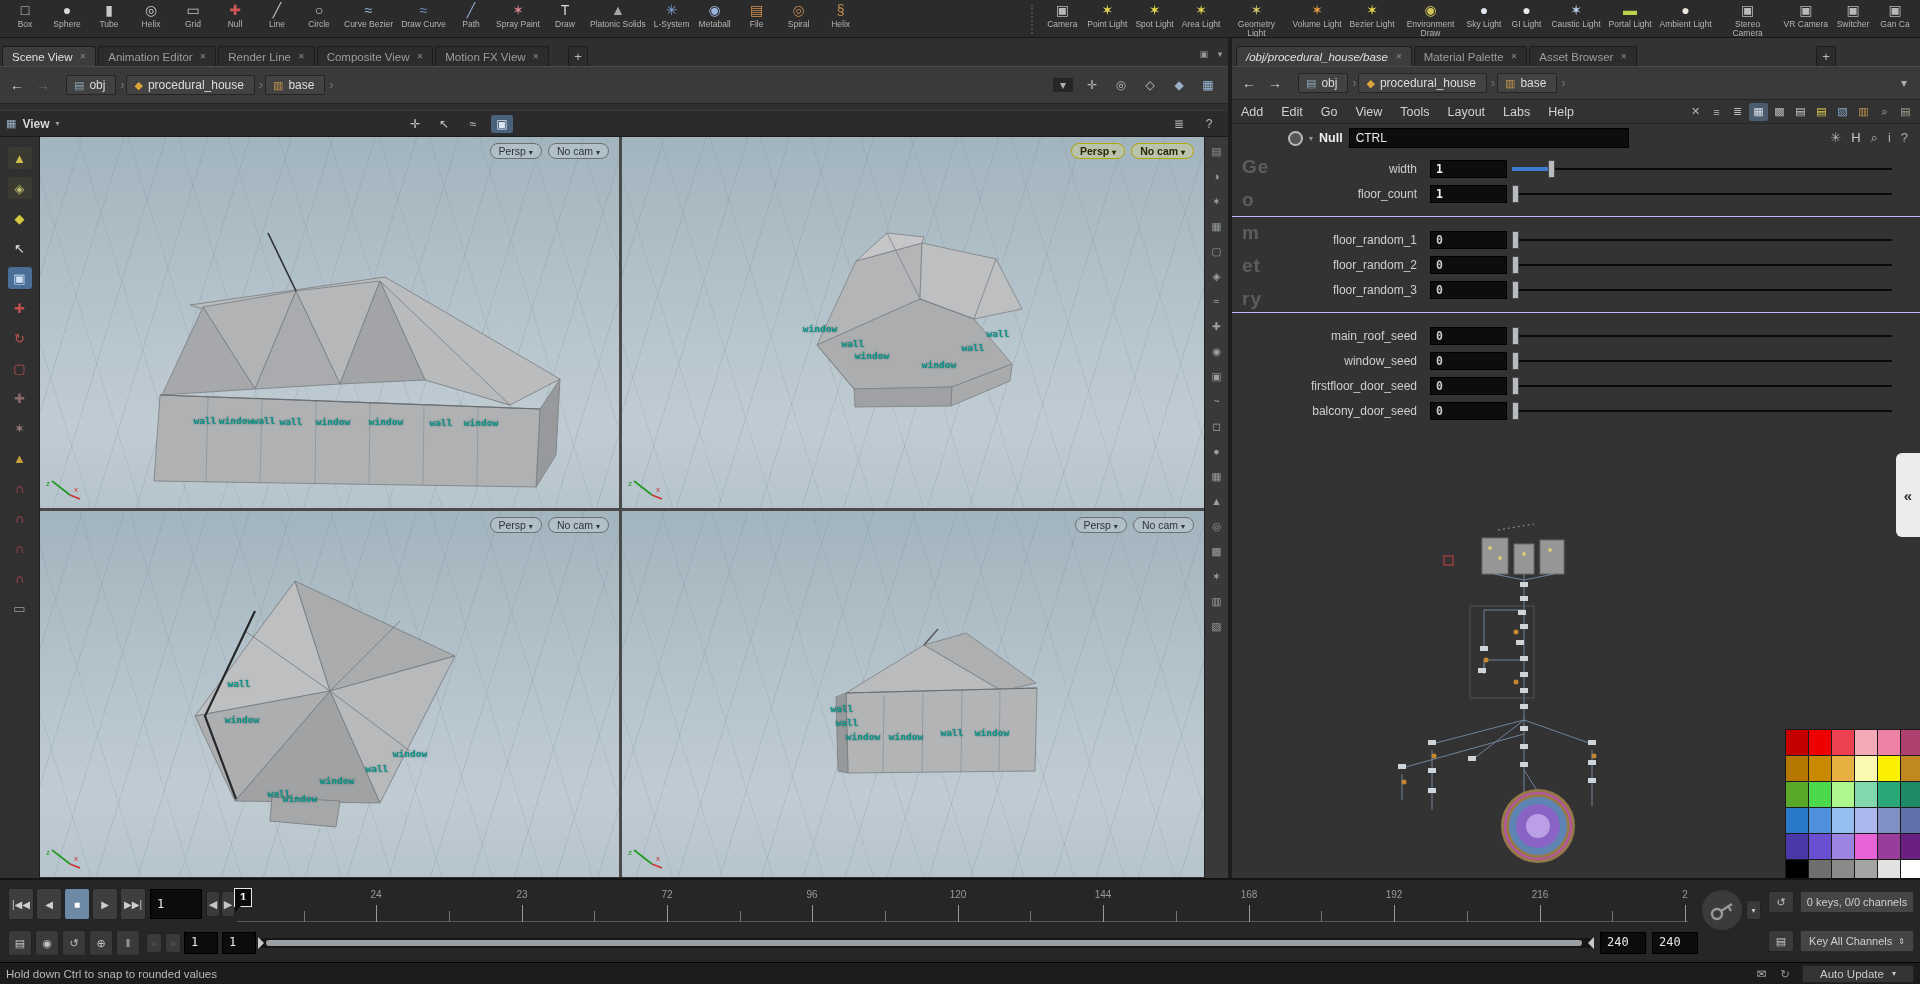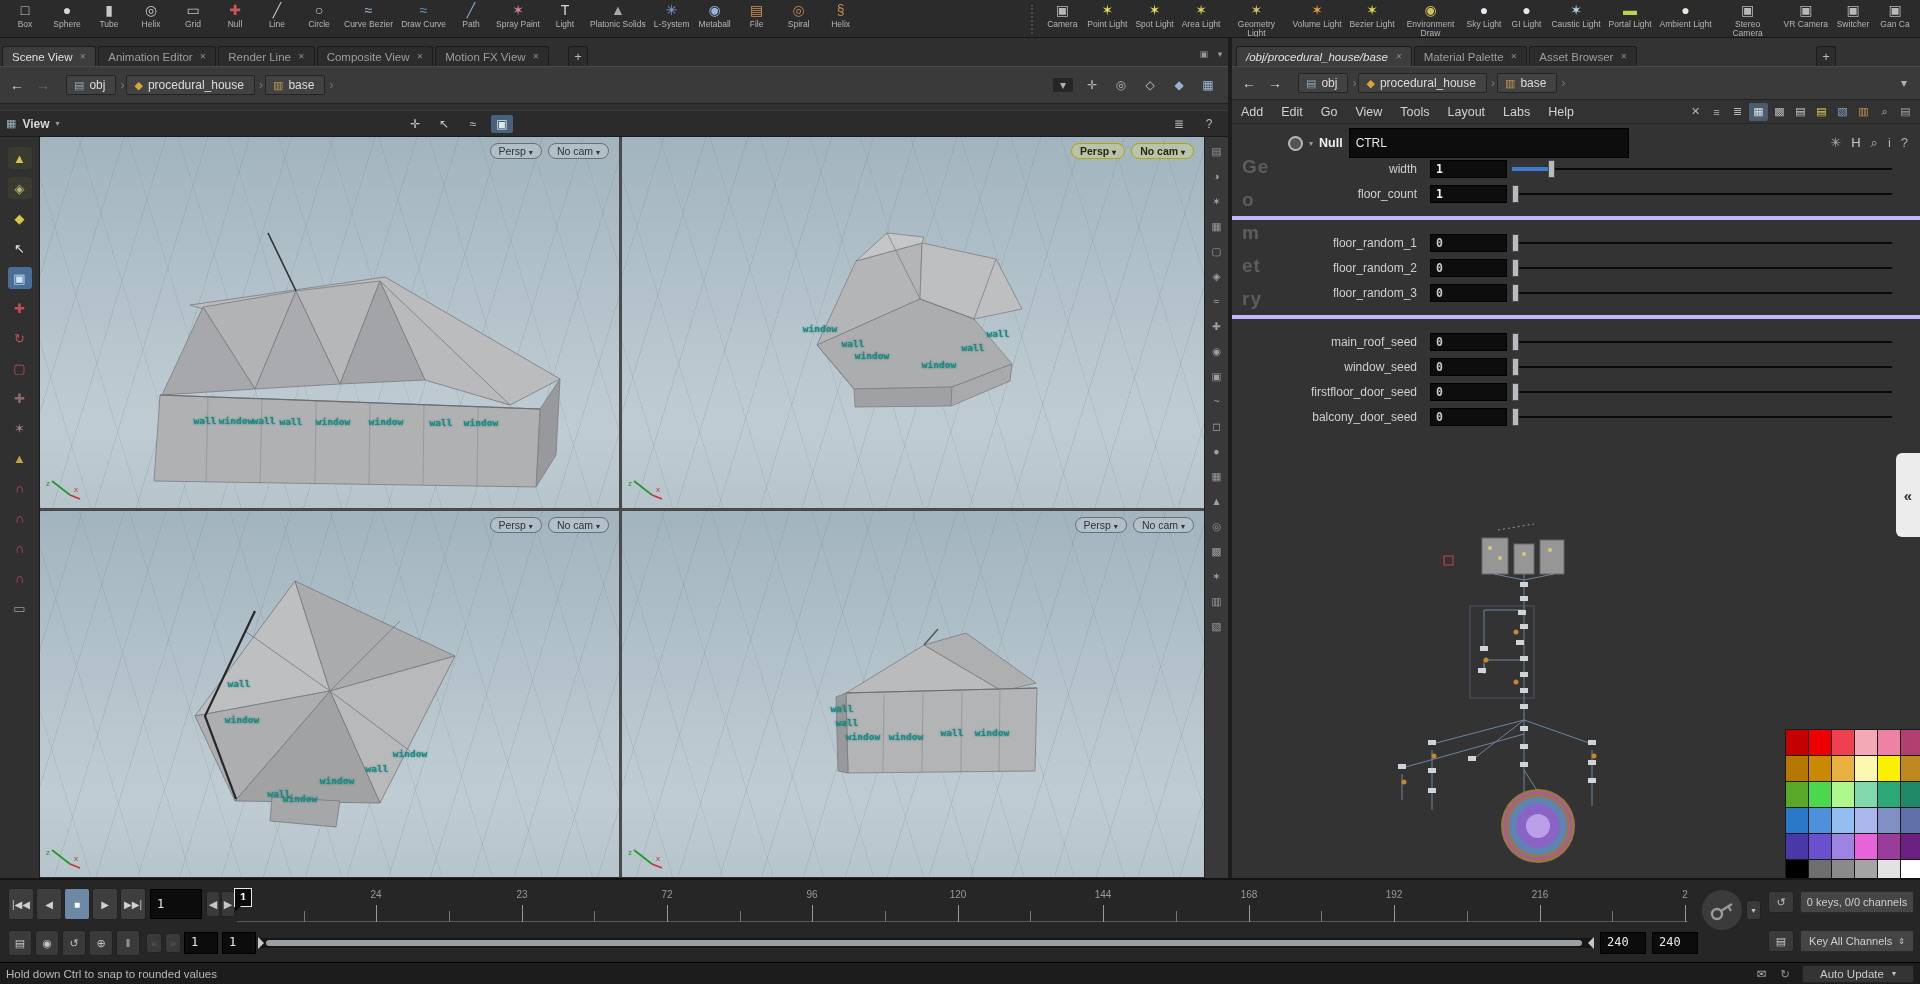--- a/index.html
+++ b/index.html
@@ -58,30 +58,30 @@
   font-size:9.5px;font-weight:bold;color:#0d9488;text-shadow:0 0 2px rgba(10,50,45,.55);white-space:nowrap}
 .gizmo{position:absolute;left:6px;bottom:6px}
 .vdiv{position:absolute;background:#4a4a4a}
 
 .menubar{position:absolute;display:flex;align-items:center;gap:2px;background:#323232;border-bottom:1px solid #262626}
 .menu{padding:2px 9px;color:#d2d2d2;font-size:12.5px}
 .mic{width:19px;height:18px;display:flex;align-items:center;justify-content:center;font-size:11px;border-radius:2px;margin:0 1px}
 .nullrow{position:absolute;display:flex;align-items:center;gap:6px}
 .nodecirc{width:15px;height:15px;border:2px solid #b8b8b8;border-radius:50%;background:#555}
 .nname{color:#f0f0f0;font-weight:bold;font-size:12.5px}
-.nfield{background:#0d0d0d;border:1px solid #000;color:#e8e8e8;font-size:12px;padding:14px 6px;flex:0 0 280px;height:20px}
+.nfield{background:#0d0d0d;border:1px solid #000;color:#e8e8e8;font-size:12px;padding:4px 6px;flex:0 0 280px;height:20px}
 .prow{display:flex;align-items:center;height:25px}
 .plabel{width:198px;text-align:right;color:#cfcfcf;font-size:12px;padding-right:13px;white-space:nowrap}
 .pfield{width:77px;height:18px;background:#0d0d0d;border:1px solid #000;color:#eee;
   font-family:"DejaVu Sans Mono",monospace;font-size:11.5px;font-weight:bold;padding:1px 5px;line-height:15px}
 .ptrack{position:relative;width:380px;height:18px;margin-left:5px}
 .ptrack::before{content:"";position:absolute;left:0;right:0;top:8px;height:2px;background:#0a0a0a}
 .pbar{position:absolute;left:0;top:7px;height:4px;background:#3d7ad0}
 .phandle{position:absolute;top:0;width:7px;height:18px;background:#b8bcc0;border:1px solid #4a4a4a;border-radius:1px}
-.pgroup+.pgroup{border-top:4px solid #c4b5fd;margin-top:10px;padding-top:10px}
+.pgroup+.pgroup{border-top:1px solid #c4b5fd;margin-top:10px;padding-top:10px}
 .vlabel{position:absolute;color:#5d5d5d;font-weight:bold;font-size:19px;line-height:33px;letter-spacing:1px}
 .palette{position:absolute;display:grid;grid-template-columns:repeat(6,22px);grid-auto-rows:25px;gap:1px;background:#1a1a1a;border:1px solid #1a1a1a}
 .flyout{position:absolute;width:24px;height:84px;background:#ececec;border-radius:6px 0 0 6px;
   color:#333;display:flex;align-items:center;justify-content:center;font-size:15px;font-weight:bold}
 
 .timeline{left:0;top:878px;width:1920px;height:84px;background:#262626;border-top:2px solid #141414}
 .tbtn{position:absolute;width:26px;height:32px;background:#3e3e3e;border:1px solid #222;border-radius:3px;
   color:#cfcfcf;display:flex;align-items:center;justify-content:center;font-size:10px}
 .tfield{position:absolute;background:#0c0c0c;border:1px solid #000;color:#e8e8e8;
   font-family:"DejaVu Sans Mono",monospace;font-size:12px;padding:2px 6px}
@@ -149,21 +149,21 @@
       <div class="shelf-item">
         <span class="ic" style="color: rgb(138, 168, 208);">╱</span>
         <span class="lb">Path</span>
       </div>
       <div class="shelf-item">
         <span class="ic" style="color: rgb(208, 128, 144);">✶</span>
         <span class="lb">Spray Paint</span>
       </div>
       <div class="shelf-item">
         <span class="ic" style="color: rgb(216, 216, 216);">T</span>
-        <span class="lb">Light</span>
+        <span class="lb">Draw</span>
       </div>
       <div class="shelf-item">
         <span class="ic" style="color: rgb(168, 168, 168);">▲</span>
         <span class="lb">Platonic Solids</span>
       </div>
       <div class="shelf-item">
         <span class="ic" style="color: rgb(122, 160, 216);">✳</span>
         <span class="lb">L-System</span>
       </div>
       <div class="shelf-item">

